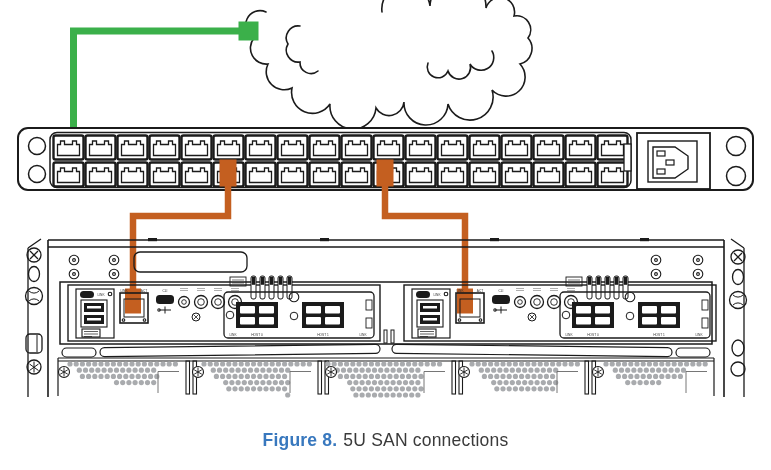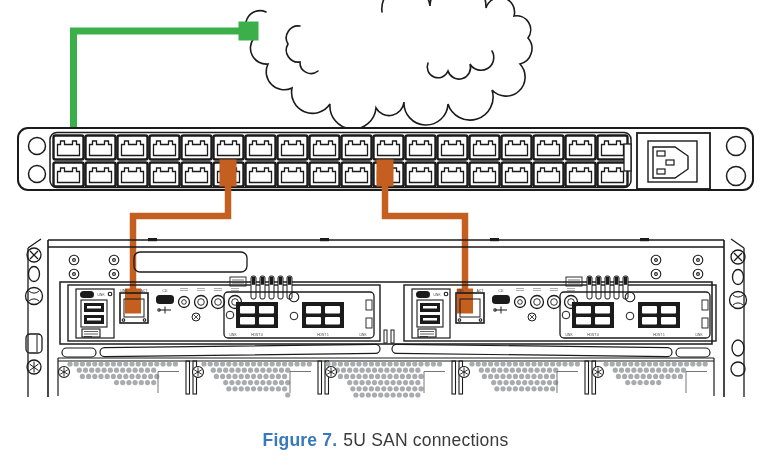--- a/index.html
+++ b/index.html
@@ -748,15 +748,15 @@
           <path d="M331,367.5 v9 M327.2,369.8 l7.6,4.4 M334.8,369.8 l-7.6,4.4" stroke="#1B1B1B" stroke-width="0.9"></path>
           <circle cx="464" cy="372" r="5.5" fill="#fff" stroke="#1B1B1B"></circle>
           <path d="M464,367.5 v9 M460.2,369.8 l7.6,4.4 M467.8,369.8 l-7.6,4.4" stroke="#1B1B1B" stroke-width="0.9"></path>
           <circle cx="598" cy="372" r="5.5" fill="#fff" stroke="#1B1B1B"></circle>
           <path d="M598,367.5 v9 M594.2,369.8 l7.6,4.4 M601.8,369.8 l-7.6,4.4" stroke="#1B1B1B" stroke-width="0.9"></path>
         </g>
     </g>
   </svg>
 
   <div id="caption">
-    <span class="fig-label" style="color: rgb(56, 120, 190);">Figure 7.</span><span class="fig-title">5U SAN connections</span>
+    <span class="fig-label" style="color: rgb(56, 120, 190);">Figure 8.</span><span class="fig-title">5U SAN connections</span>
   </div>
 </div>
 
 </body></html>

